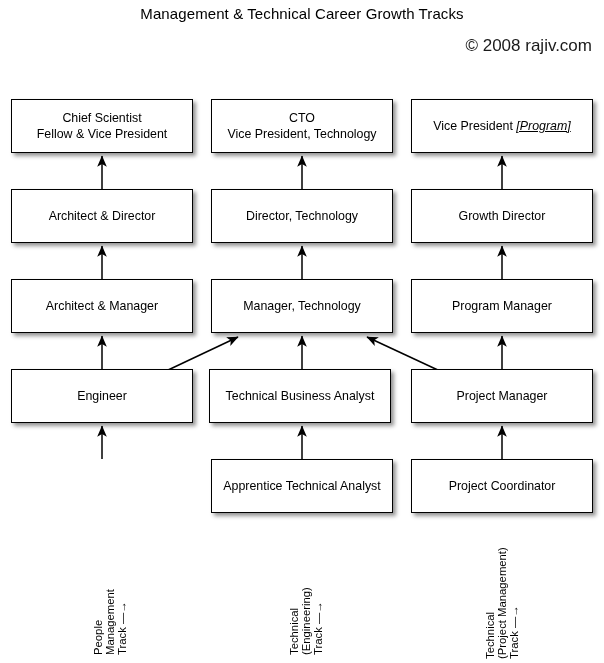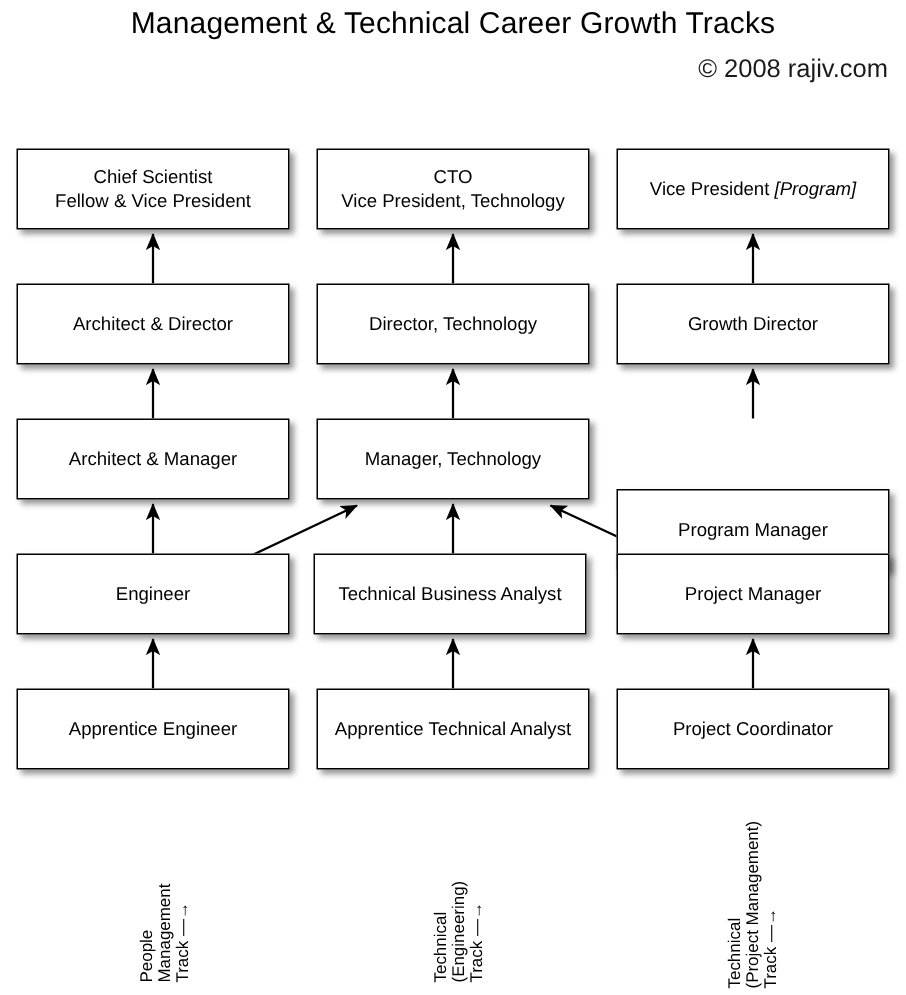--- a/index.html
+++ b/index.html
@@ -20,21 +20,21 @@
     overflow: hidden;
   }
 
   
   #page-title {
     position: absolute;
     left: 0;
     top: 5px;
     width: 604px;
     text-align: center;
-    font-size: 20px;
+    font-size: 15px;
     font-weight: normal;
     letter-spacing: 0.1px;
     color: #000;
     white-space: nowrap;
   }
   #copyright {
     position: absolute;
     right: 12px;
     top: 36px;
     font-size: 17px;
@@ -67,20 +67,21 @@
   }
   .role-label {
     font-size: 12.4px;
     line-height: 16px;
     color: #000;
     padding: 0 6px;
     white-space: pre-line;
   }
   .role-label .bracket {
     font-style: italic;
+    text-decoration: underline;
   }
   .track-line {
     position: absolute;
     transform-origin: left top;
     transform: rotate(-90deg);
     font-size: 11.3px;
     line-height: 12px;
     color: #000;
     white-space: nowrap;
   }
@@ -140,37 +141,34 @@
   <div class="role-box" style="left:411px; top:189px; width:182px; height:54px;">
     <div class="role-label">Growth Director</div>
   </div>
 
   <div class="role-box" style="left:11px; top:279px; width:182px; height:54px;">
     <div class="role-label">Architect &amp; Manager</div>
   </div>
   <div class="role-box" style="left:211px; top:279px; width:182px; height:54px;">
     <div class="role-label">Manager, Technology</div>
   </div>
-  <div class="role-box" style="left:411px; top:279px; width:182px; height:54px;margin-top:47px;">
+  <div class="role-box" style="left:411px; top:279px; width:182px; height:54px;">
     <div class="role-label">Program Manager</div>
   </div>
 
   <div class="role-box" style="left:11px; top:369px; width:182px; height:54px;text-align:center;">
     <div class="role-label">Engineer</div>
   </div>
   <div class="role-box" style="left:209px; top:369px; width:182px; height:54px;">
     <div class="role-label">Technical Business Analyst</div>
   </div>
   <div class="role-box" style="left:411px; top:369px; width:182px; height:54px;">
     <div class="role-label">Project Manager</div>
   </div>
 
-  <div class="role-box" style="left:11px; top:459px; width:182px; height:54px;">
-    <div class="role-label">Apprentice Engineer</div>
-  </div>
   <div class="role-box" style="left:211px; top:459px; width:182px; height:54px;">
     <div class="role-label">Apprentice Technical Analyst</div>
   </div>
   <div class="role-box" style="left:411px; top:459px; width:182px; height:54px;">
     <div class="role-label">Project Coordinator</div>
   </div>
 
   <div class="track-line" style="left:92px;  top:655px;">People</div>
   <div class="track-line" style="left:104px; top:655px;">Management</div>
   <div class="track-line" style="left:116px; top:655px;">Track  —→</div>

